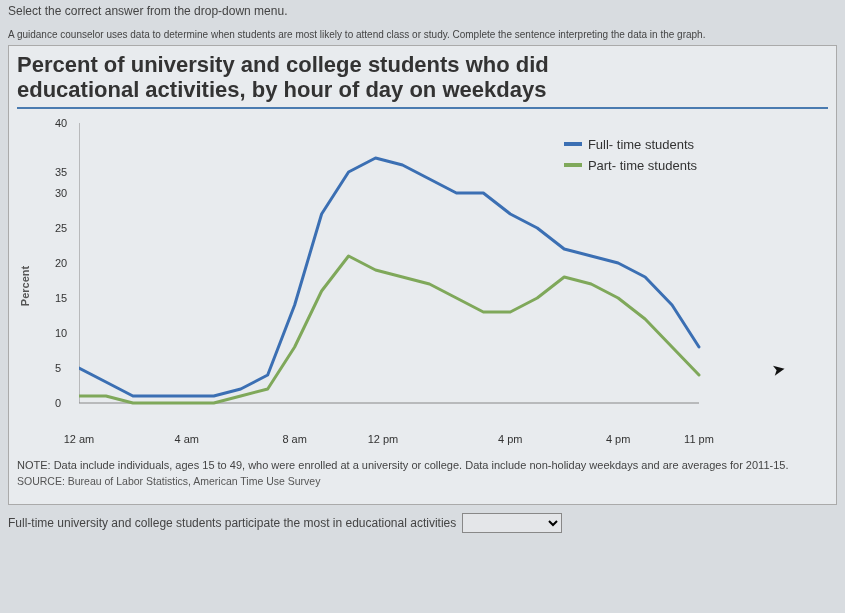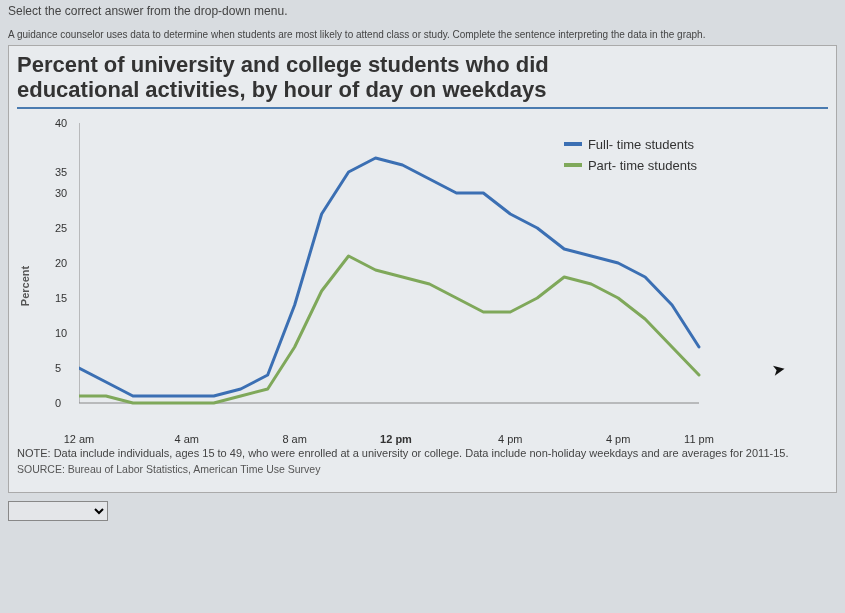--- a/index.html
+++ b/index.html
@@ -51,21 +51,21 @@
     }
     svg.plot { position: absolute; left: 42px; top: 0; }
     .legend {
       position: absolute; right: 40px; top: 22px;
       font-size: 13px; color: #333;
     }
     .legend-row { display: flex; align-items: center; margin-bottom: 6px; }
     .legend-swatch { width: 18px; height: 4px; margin-right: 6px; }
     .sw-full { background: #3b6fb3; }
     .sw-part { background: #7fa85a; }
-    .note { font-size: 11px; color: #444; margin-top: 2px; line-height: 1.2; }
+    .note { font-size: 11px; color: #444; margin-top: 14px; line-height: 1.2; }
     .source { font-size: 10.5px; color: #555; margin-top: 3px; margin-bottom: 13px; }
     .question-row {
       margin-top: 8px; font-size: 12px; color: #444;
       display: flex; align-items: center; gap: 6px;
     }
     select.answer {
       border: 1px solid #888; background: #e4e6e9;
       font-size: 11px; height: 20px; width: 100px;
       padding: 0 2px;
     }
@@ -121,27 +121,28 @@
       <span class="y-tick" style="top: 218px;">10</span>
       <span class="y-tick" style="top: 183px;">15</span>
       <span class="y-tick" style="top: 148px;">20</span>
       <span class="y-tick" style="top: 113px;">25</span>
       <span class="y-tick" style="top: 78px;">30</span>
       <span class="y-tick" style="top: 57px;">35</span>
       <span class="y-tick" style="top: 8px;">40</span>
       <span class="x-tick" style="left: 42px;">12 am</span>
       <span class="x-tick" style="left: 149.826px;">4 am</span>
       <span class="x-tick" style="left: 257.652px;">8 am</span>
-      <span class="x-tick" style="left: 359px; font-weight: bold;">12 pm</span>
+      <span class="x-tick" style="left: 346px;">12 pm</span>
       <span class="x-tick" style="left: 473.304px;">4 pm</span>
       <span class="x-tick" style="left: 581.13px;">4 pm</span>
       <span class="x-tick" style="left: 662px;">11 pm</span>
     </div>
 
   <p class="note">NOTE: Data include individuals, ages 15 to 49, who were enrolled at a university or college. Data include non-holiday weekdays and are averages for 2011-15.</p>
   <p class="source">SOURCE: Bureau of Labor Statistics, American Time Use Survey</p>
 </div>
 
 <div class="question-row">
+  <span>Full-time university and college students participate the most in educational activities</span>
   <select class="answer"><option></option></select>
 </div>
 
 <div class="cursor">➤</div>
 
 </body></html>

